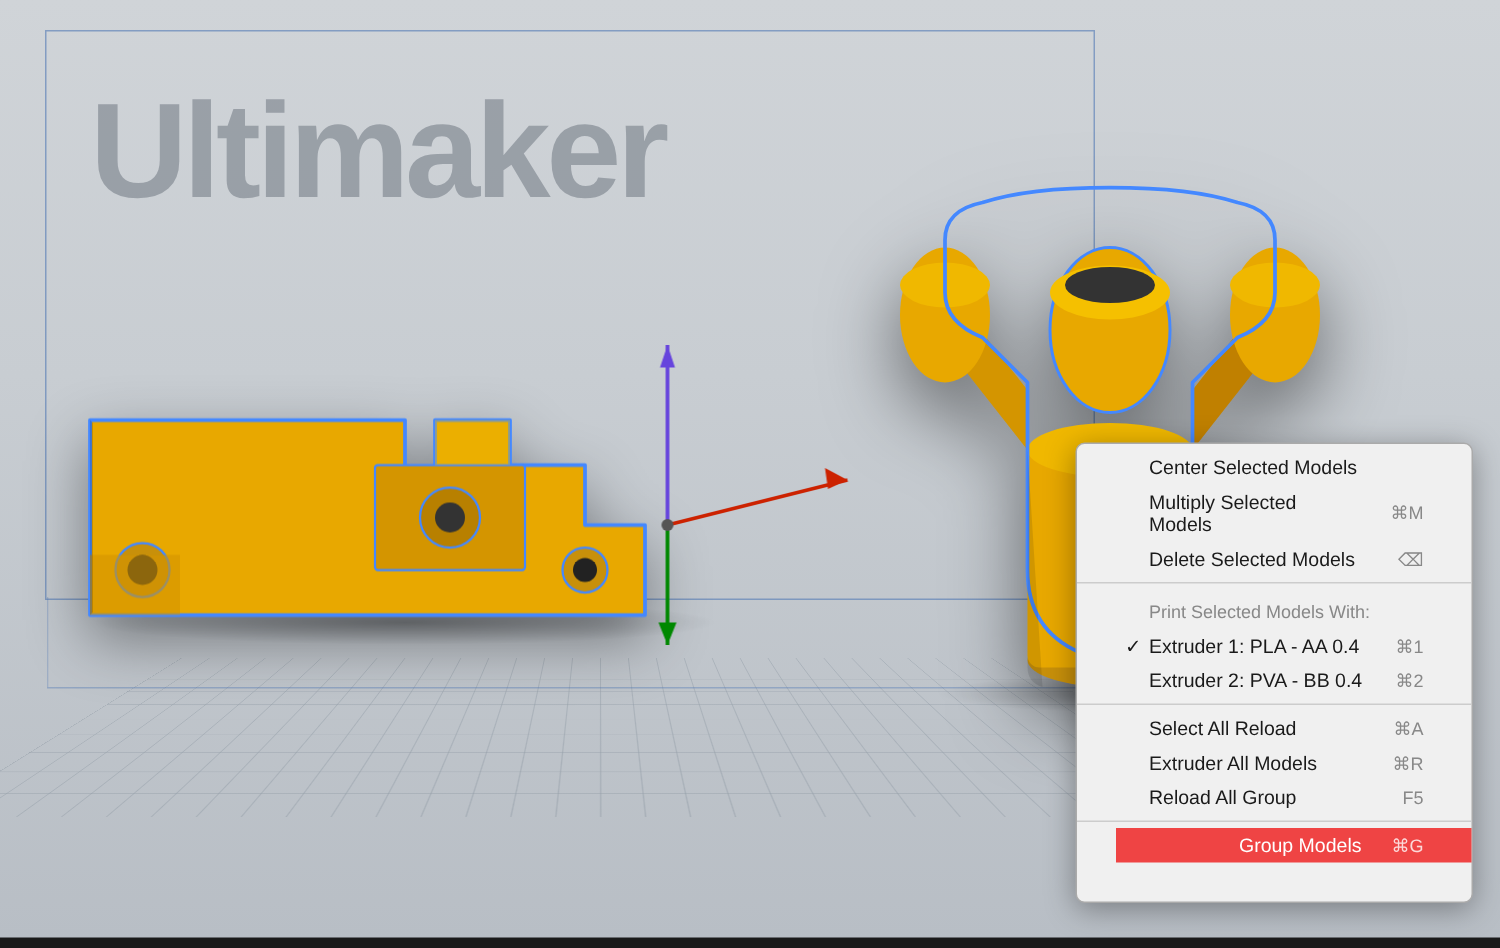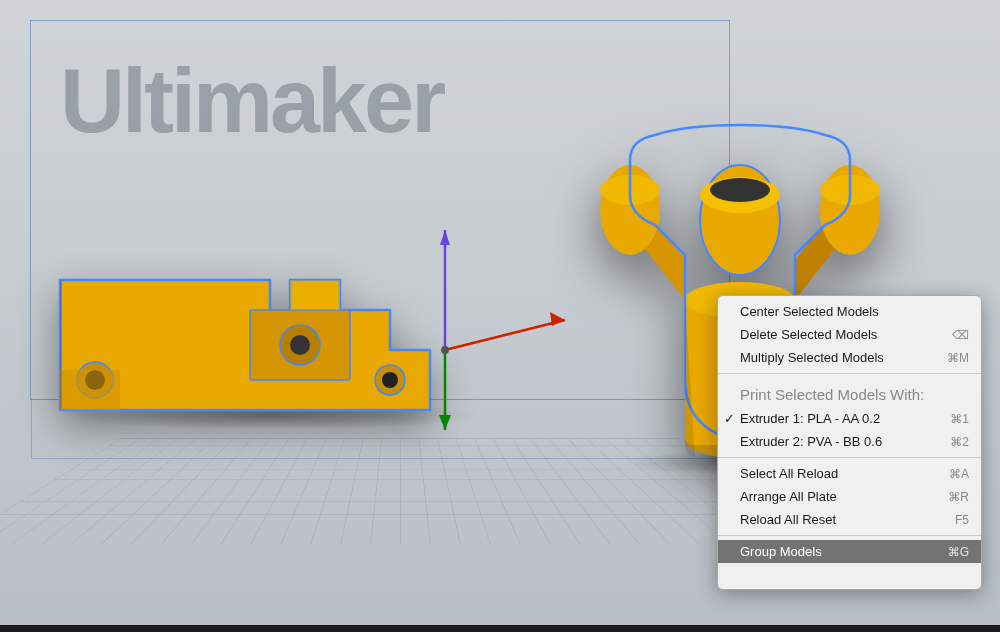--- a/index.html
+++ b/index.html
@@ -124,42 +124,44 @@
       border-radius: 6px;
       box-shadow: 0 4px 20px rgba(0,0,0,0.35);
       padding: 4px 0;
       font-size: 13px;
     }
 
     .menu-item {
       display: flex;
       align-items: center;
       justify-content: space-between;
-      padding: 4px 12px 4px 22px;
+      padding: 4px 32px 4px 22px;
       cursor: pointer;
       color: #1a1a1a;
       min-height: 22px;
       position: relative;
+      margin-left: 26px;
     }
 
     .menu-item.disabled {
       color: #aaa;
       cursor: default;
     }
 
     .menu-item.highlighted {
-      background: #737373;
+      background: #ef4444;
       color: white;
+      justify-content: flex-end;
     }
 
     .menu-item.section-header {
       color: #888;
       cursor: default;
       padding-top: 8px;
-      font-size: 15px;
+      font-size: 12px;
     }
 
     .menu-item .check {
       position: absolute;
       left: 6px;
       font-size: 13px;
     }
 
     .menu-item .shortcut {
       color: #888;
@@ -276,49 +278,49 @@
 
       <circle cx="60" cy="120" r="4" fill="#555"></circle>
     </svg>
   </div>
 
   <div class="context-menu" id="context-menu">
   <div class="menu-item">
         <span>Center Selected Models</span>
       </div>
       <div class="menu-item">
+        <span>Multiply Selected Models</span>
+        <span class="shortcut">⌘M</span>
+      </div>
+      <div class="menu-item">
         <span>Delete Selected Models</span>
         <span class="shortcut">⌫</span>
       </div>
-      <div class="menu-item">
-        <span>Multiply Selected Models</span>
-        <span class="shortcut">⌘M</span>
-      </div>
       <div class="menu-separator"></div>
       <div class="menu-item section-header disabled">Print Selected Models With:</div>
       <div class="menu-item">
         <span class="check">✓</span>
-        <span>Extruder 1: PLA - AA 0.2</span>
+        <span>Extruder 1: PLA - AA 0.4</span>
         <span class="shortcut">⌘1</span>
       </div>
       <div class="menu-item">
-        <span>Extruder 2: PVA - BB 0.6</span>
+        <span>Extruder 2: PVA - BB 0.4</span>
         <span class="shortcut">⌘2</span>
       </div>
       <div class="menu-separator"></div>
       <div class="menu-item">
         <span>Select All Reload</span>
         <span class="shortcut">⌘A</span>
       </div>
       <div class="menu-item">
-        <span>Arrange All Plate</span>
+        <span>Extruder All Models</span>
         <span class="shortcut">⌘R</span>
       </div>
       <div class="menu-item">
-        <span>Reload All Reset</span>
+        <span>Reload All Group</span>
         <span class="shortcut">F5</span>
       </div>
       <div class="menu-separator"></div>
       <div class="menu-item highlighted">
         <span>Group Models</span>
         <span class="shortcut">⌘G</span>
       </div>
       <div class="menu-item"></div>
     </div>
 </div>

